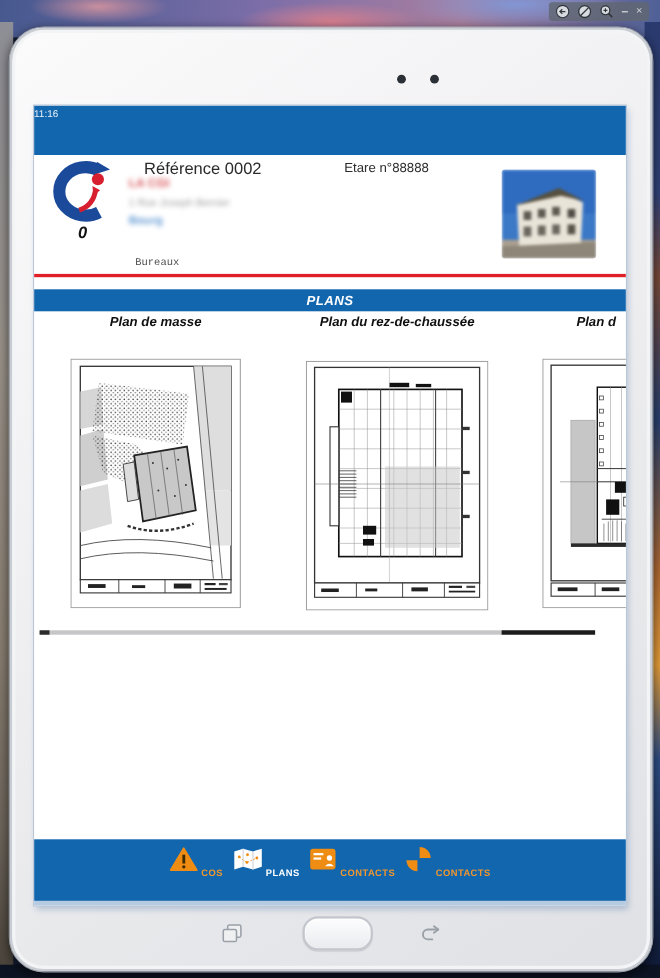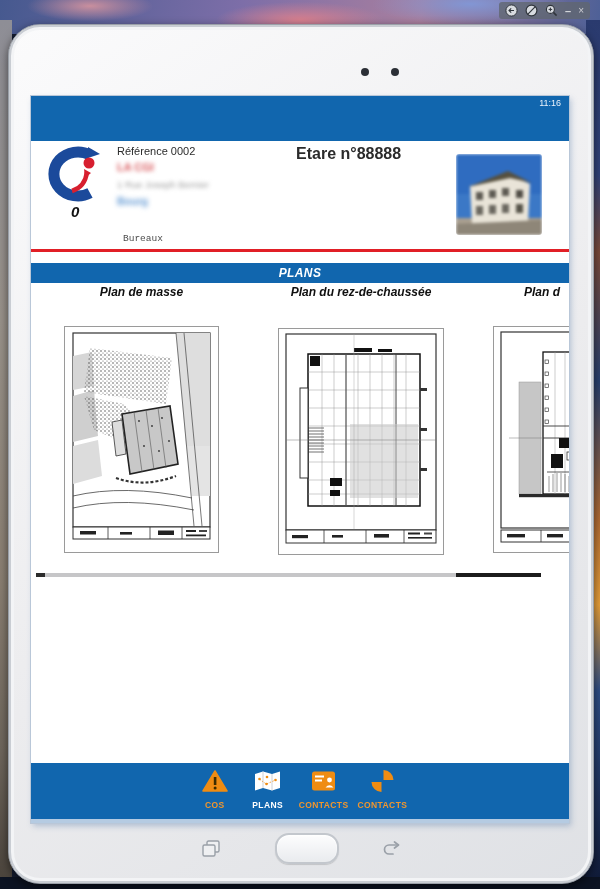--- a/index.html
+++ b/index.html
@@ -35,30 +35,30 @@
     box-shadow:inset 0 0 0 2px #c9cdd3, inset 0 0 0 5px #f3f4f6, 0 3px 10px rgba(0,0,0,.55);}
   .cam-dot{position:absolute;width:8px;height:8px;border-radius:50%;background:#2b2f36;top:43px;}
   .cam-dot.d1{left:352px;} .cam-dot.d2{left:382px;}
 
   
   .screen{position:absolute;left:22px;top:71px;width:538px;height:727px;background:#ffffff;
     overflow:hidden;box-shadow:0 0 0 1px #b9c7d8, 2px 3px 6px rgba(70,110,160,.35);}
 
   
   .appheader{position:absolute;left:0;top:0;width:538px;height:45px;background:#1166ae;}
-  .statusbar{height:15px;color:#eaf2fb;font-size:9px;text-align:right;padding:2px 8px 0 0;box-sizing:border-box;}
+  .statusbar{height:15px;color:#eaf2fb;font-size:9px;text-align:left;padding:2px 8px 0 0;box-sizing:border-box;}
   .titlebar{display:flex;align-items:center;gap:13px;padding-left:12px;height:28px;}
   .titlebar .title{color:#ffffff;font-size:13.5px;font-weight:bold;font-style:italic;letter-spacing:.2px;}
 
   
   .info{position:absolute;left:0;top:45px;width:538px;height:108px;background:#ffffff;}
   .logo{position:absolute;left:13px;top:4px;}
   .logo-num{position:absolute;left:40px;top:62px;font-size:15px;font-weight:bold;font-style:italic;color:#111;}
-  .f-ref{position:absolute;left:86px;top:4px;font-size:11px;color:#2b2b2b;}
-  .f-etare{position:absolute;left:265px;top:4px;font-size:16px;color:#2b2b2b;font-weight:bold;}
+  .f-ref{position:absolute;left:100px;top:4px;font-size:15px;color:#2b2b2b;}
+  .f-etare{position:absolute;left:282px;top:4px;font-size:12px;color:#2b2b2b;}
   .f-name{position:absolute;left:86px;top:20px;font-size:11px;font-weight:bold;color:#d8565a;filter:blur(2.2px);}
   .f-addr{position:absolute;left:86px;top:38px;font-size:9.5px;color:#9b9b9b;filter:blur(2.2px);}
   .f-city{position:absolute;left:86px;top:54px;font-size:10.5px;font-weight:bold;color:#5f97d3;filter:blur(2.4px);}
   .f-type{position:absolute;left:92px;top:92px;font-size:9.5px;color:#4c4c4c;font-family:Liberation Mono, monospace;}
   .photo{position:absolute;left:425px;top:13px;width:86px;height:81px;border-radius:3px;overflow:hidden;background:#fff;}
   .photo svg{filter:blur(1.6px);}
 
   .redline{position:absolute;left:0;top:153px;width:538px;height:3px;background:#e11f26;}
 
   
@@ -76,21 +76,21 @@
   .card svg{display:block;}
   .c1{left:33px;} .c2{left:247px;top:2px;} .c3{left:462px;}
 
   .scrollbar{position:absolute;left:5px;top:477px;width:505px;height:4px;background:#c6c6c8;}
   .sb-thumb{position:absolute;right:0;top:0;width:85px;height:4px;background:#1c1c1c;}
   .sb-dash{position:absolute;left:0;top:0;width:9px;height:4px;background:#2c2c2c;}
 
   
   .nav{position:absolute;left:0;top:667px;width:538px;height:56px;background:#1166ae;
     display:flex;justify-content:center;align-items:flex-start;gap:9px;padding-top:6px;box-sizing:border-box;}
-  .nav-item{display:flex;flex-direction:column;align-items:center;gap:3px;min-width:44px;cursor:pointer;}
+  .nav-item{display:flex;flex-direction:row;align-items:flex-end;gap:3px;min-width:44px;cursor:pointer;}
   .nav-item .lbl{font-size:8.5px;font-weight:bold;color:#f0962e;letter-spacing:.4px;}
   .nav-item.active .lbl{color:#ffffff;}
   .screen-glow{position:absolute;left:0;top:723px;width:538px;height:4px;background:#b5cbe2;}
 
   
   .hw-recents{position:absolute;left:192px;top:815px;}
   .hw-home{position:absolute;left:266px;top:808px;width:60px;height:27px;border-radius:14px;
     border:2px solid #c3c7cd;background:linear-gradient(#fdfdfe,#e9ebee);box-shadow:inset 0 1px 2px #fff,0 1px 1px rgba(0,0,0,.15);}
   .hw-back{position:absolute;left:372px;top:816px;}
 </style>

